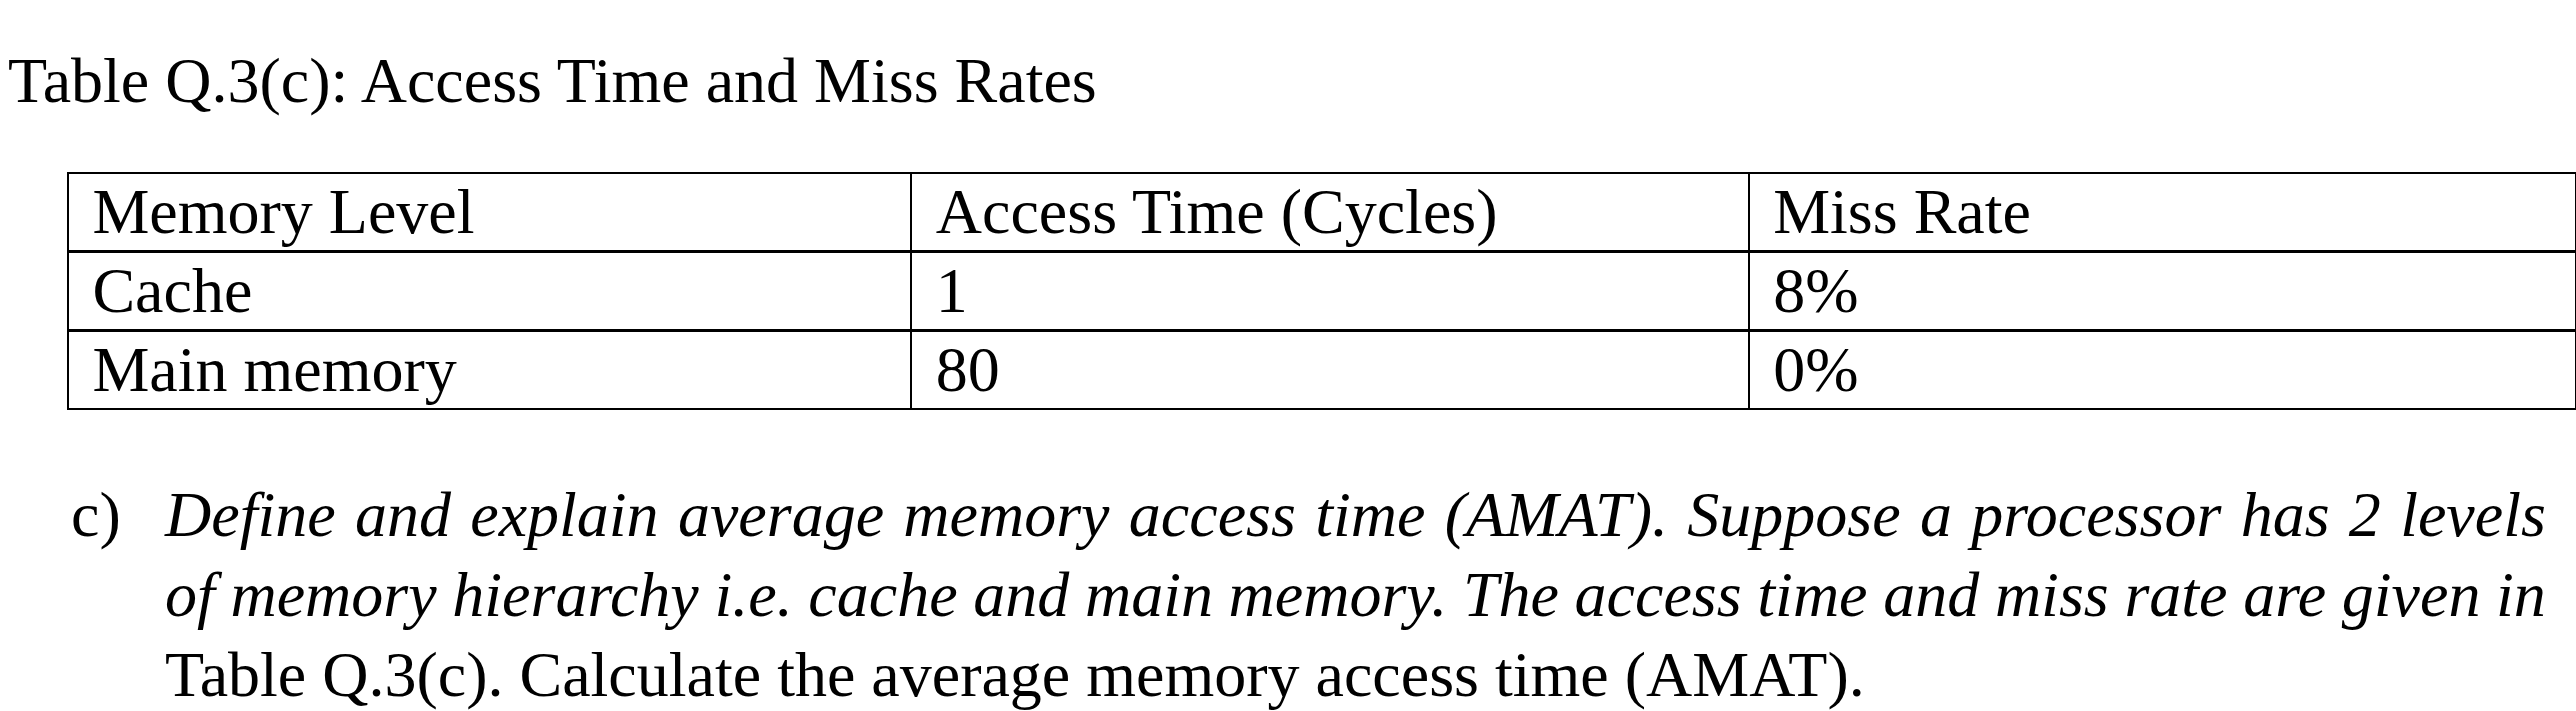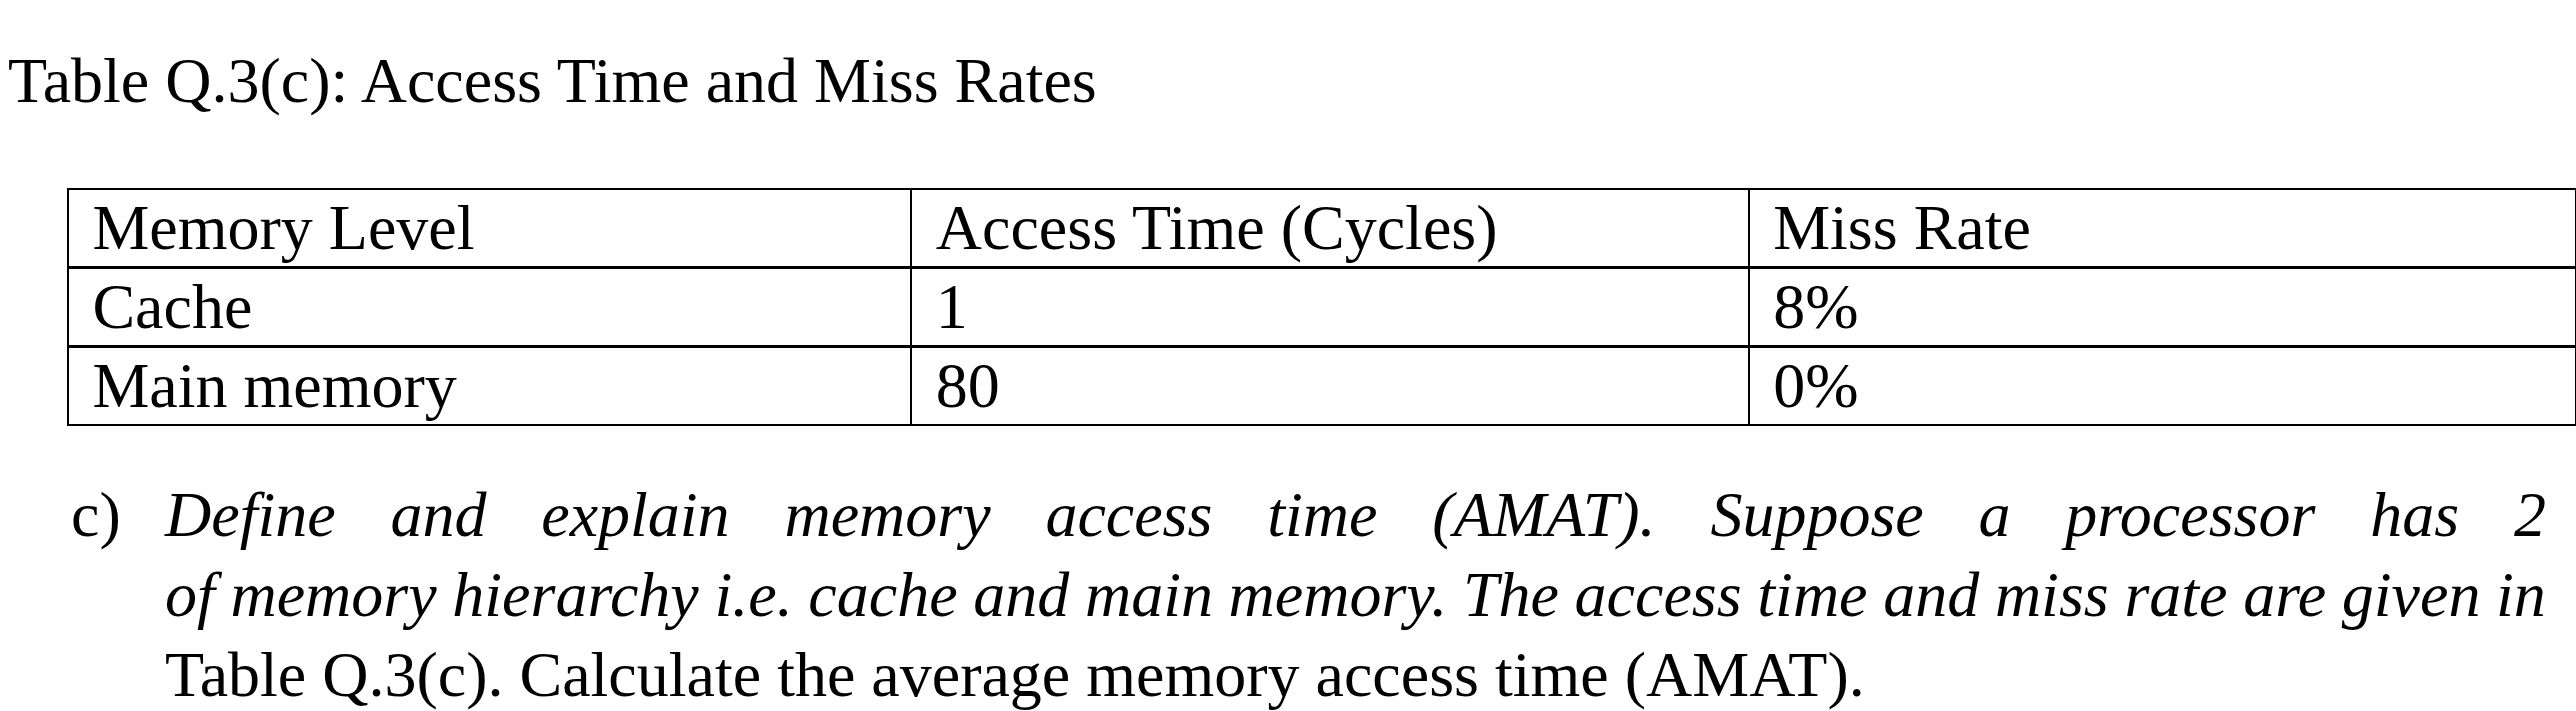--- a/index.html
+++ b/index.html
@@ -31,21 +31,20 @@
     white-space: nowrap;
   }
   
   table.data-table {
     position: absolute;
     top: 172px;
     left: 67px;
     width: 2432px;
     border-collapse: collapse;
     table-layout: fixed;
-    margin-top: 16px;
   }
   table.data-table td {
     border: 2.5px solid #000000;
     height: 76px;
     padding: 0 0 0 23.4px;
     font-size: 64px;
     line-height: 1;
     vertical-align: middle;
     white-space: nowrap;
     overflow: hidden;
@@ -114,29 +113,31 @@
     </tbody>
   </table>
 
   <div class="question">
     <div class="question-marker">c)</div>
     <div class="question-lines">
       <div class="question-line" data-justify="true">
           <span>Define</span>
           <span>and</span>
           <span>explain</span>
+          <span>average</span>
           <span>memory</span>
           <span>access</span>
           <span>time</span>
           <span>(AMAT).</span>
           <span>Suppose</span>
           <span>a</span>
           <span>processor</span>
           <span>has</span>
           <span>2</span>
+          <span>levels</span>
         </div>
       <div class="question-line" data-justify="true">
           <span>of</span>
           <span>memory</span>
           <span>hierarchy</span>
           <span>i.e.</span>
           <span>cache</span>
           <span>and</span>
           <span>main</span>
           <span>memory.</span>

